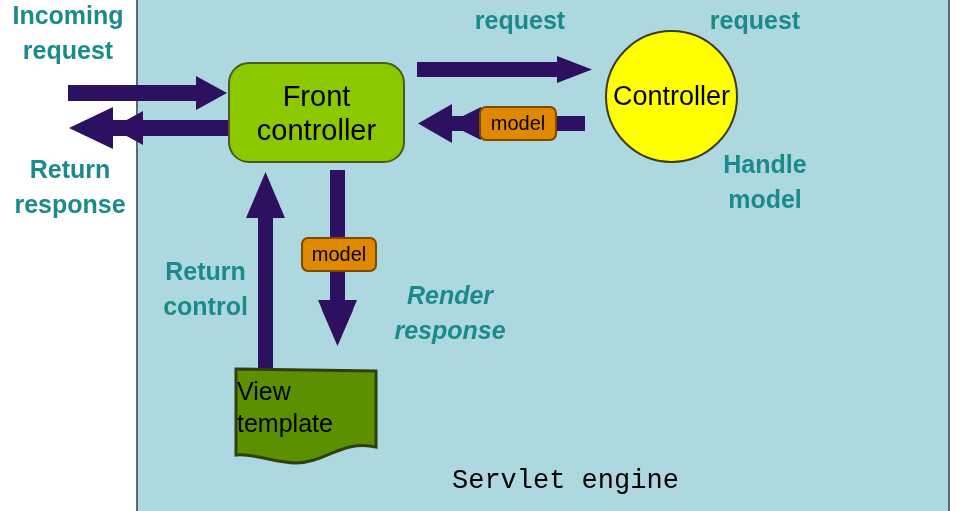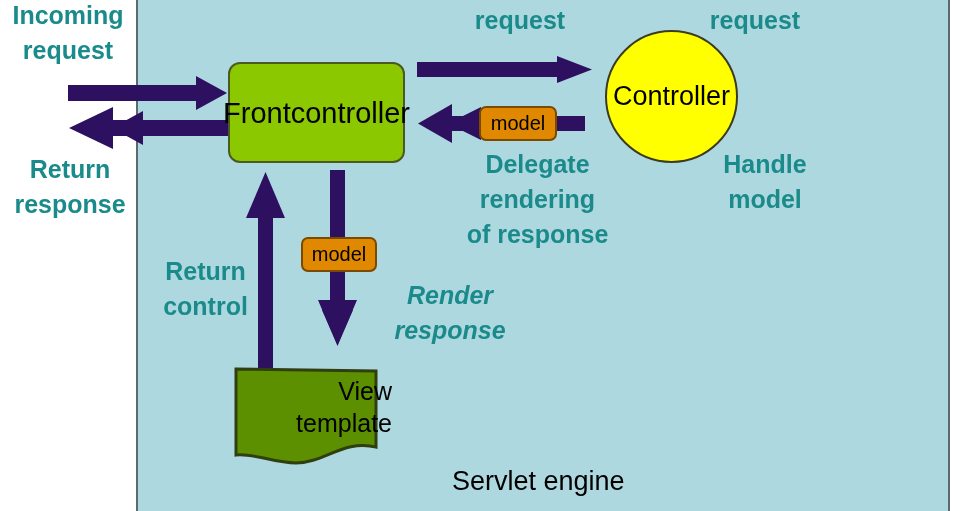--- a/index.html
+++ b/index.html
@@ -12,41 +12,42 @@
     position:absolute;left:136px;top:0px;width:814px;height:511px;
     background:#aed8e0;
     border-left:2px solid #5a6a6e;
     border-right:2px solid #5a6a6e;
     box-sizing:border-box;
   }
   .panel-label{
     position:absolute;left:452px;top:466px;
     font-size:27px;color:#000000;letter-spacing:0px;
     white-space:nowrap;
+    font-family:Liberation Mono, monospace;
   }
 
   
   .lbl{
     position:absolute;
     color:#1b8a8a;
     font-weight:bold;
     font-size:25px;
     line-height:35px;
     text-align:center;
     white-space:pre;
   }
 
   
   .front-ctrl{
     position:absolute;left:228px;top:62px;width:177px;height:101px;
     background:#8cc800;
     border:2px solid #4a5a22;
-    border-radius:12px;
+    border-radius:21px;
     box-sizing:border-box;
-    display:flex;
+    display:flex;flex-direction:column;
     align-items:center;justify-content:center;
     font-size:29px;color:#000;line-height:34px;
   }
 
   
   .controller{
     position:absolute;left:605px;top:30px;width:133px;height:133px;
     background:#ffff00;
     border:2px solid #3b3b20;
     border-radius:50%;
@@ -67,22 +68,22 @@
   }
   #model-right{left:479px;top:106px;width:78px;height:35px;}
   #model-down{left:301px;top:237px;width:76px;height:35px;}
 
   
   .view-tpl{
     position:absolute;left:234px;top:367px;width:144px;height:98px;
   }
   .view-tpl svg{position:absolute;left:0;top:0;}
   .view-tpl .vt-text{
-    position:absolute;left:14px;top:8px;width:144px;
-    text-align:right;font-size:25px;color:#000;line-height:32px;
+    position:absolute;left:3px;top:8px;width:144px;
+    text-align:left;font-size:25px;color:#000;line-height:32px;
   }
 
   
   .arrow-svg{position:absolute;left:0;top:0;width:975px;height:511px;
              pointer-events:none;}
 </style>
 </head>
 <body>
 
 <div id="stage">
@@ -161,23 +162,20 @@
 
   <div class="lbl" style="left:0px;top:152px;width:140px;">Return
 response</div>
 
   <div class="lbl" style="left:425px;top:-32px;width:190px;">Delegating
 request</div>
 
   <div class="lbl" style="left:660px;top:-32px;width:190px;">Handle
 request</div>
 
-  <div class="lbl" style="left:430px;top:147px;width:215px;">Delegate
-rendering
-of response</div>
 
   <div class="lbl" style="left:680px;top:147px;width:170px;">Handle
 model</div>
 
   <div class="lbl" style="left:138px;top:254px;width:135px;">Return
 control</div>
 
   <div class="lbl" style="left:375px;top:278px;width:150px;font-style:italic;">Render
 response</div>
 

